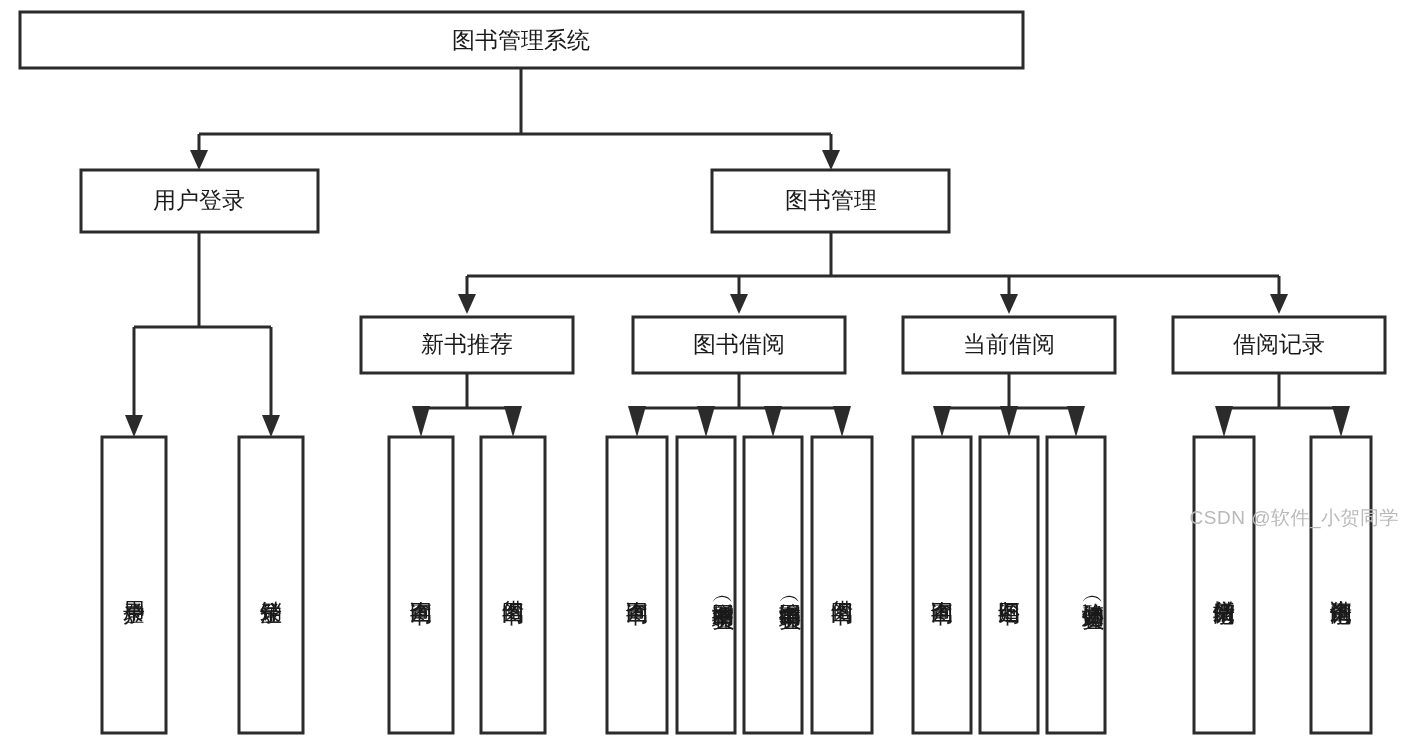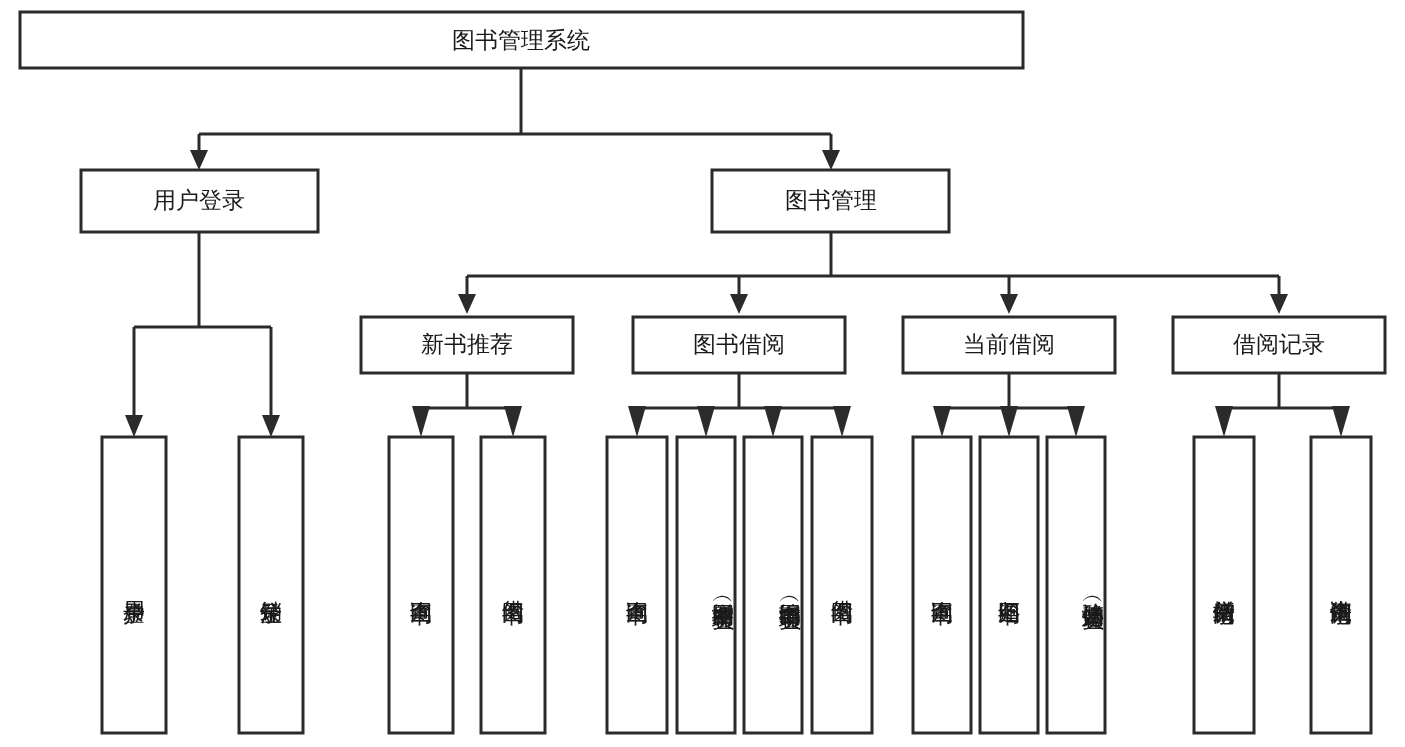--- a/index.html
+++ b/index.html
@@ -216,14 +216,15 @@
   <div class="vlabel" style="left:744px; top:437px; width:58px; height:296px; align-items:flex-start; padding-top:8px; box-sizing:border-box;">编辑图书（管理员）</div>
   <div class="vlabel" style="left:812px; top:437px; width:60px; height:296px;">借阅图书</div>
 
   <div class="vlabel" style="left:913px; top:437px; width:58px; height:296px;">查询图书</div>
   <div class="vlabel" style="left:980px; top:437px; width:58px; height:296px;">归还图书</div>
   <div class="vlabel" style="left:1047px; top:437px; width:58px; height:296px; align-items:flex-start; padding-top:8px; box-sizing:border-box;">确认归还（管理员）</div>
 
   <div class="vlabel" style="left:1194px; top:437px; width:60px; height:296px;">新增借阅记录</div>
   <div class="vlabel" style="left:1311px; top:437px; width:60px; height:296px;">查询借阅记录</div>
 
+  <div class="watermark">CSDN @软件_小贺同学</div>
 
 </div>
 
 </body></html>

